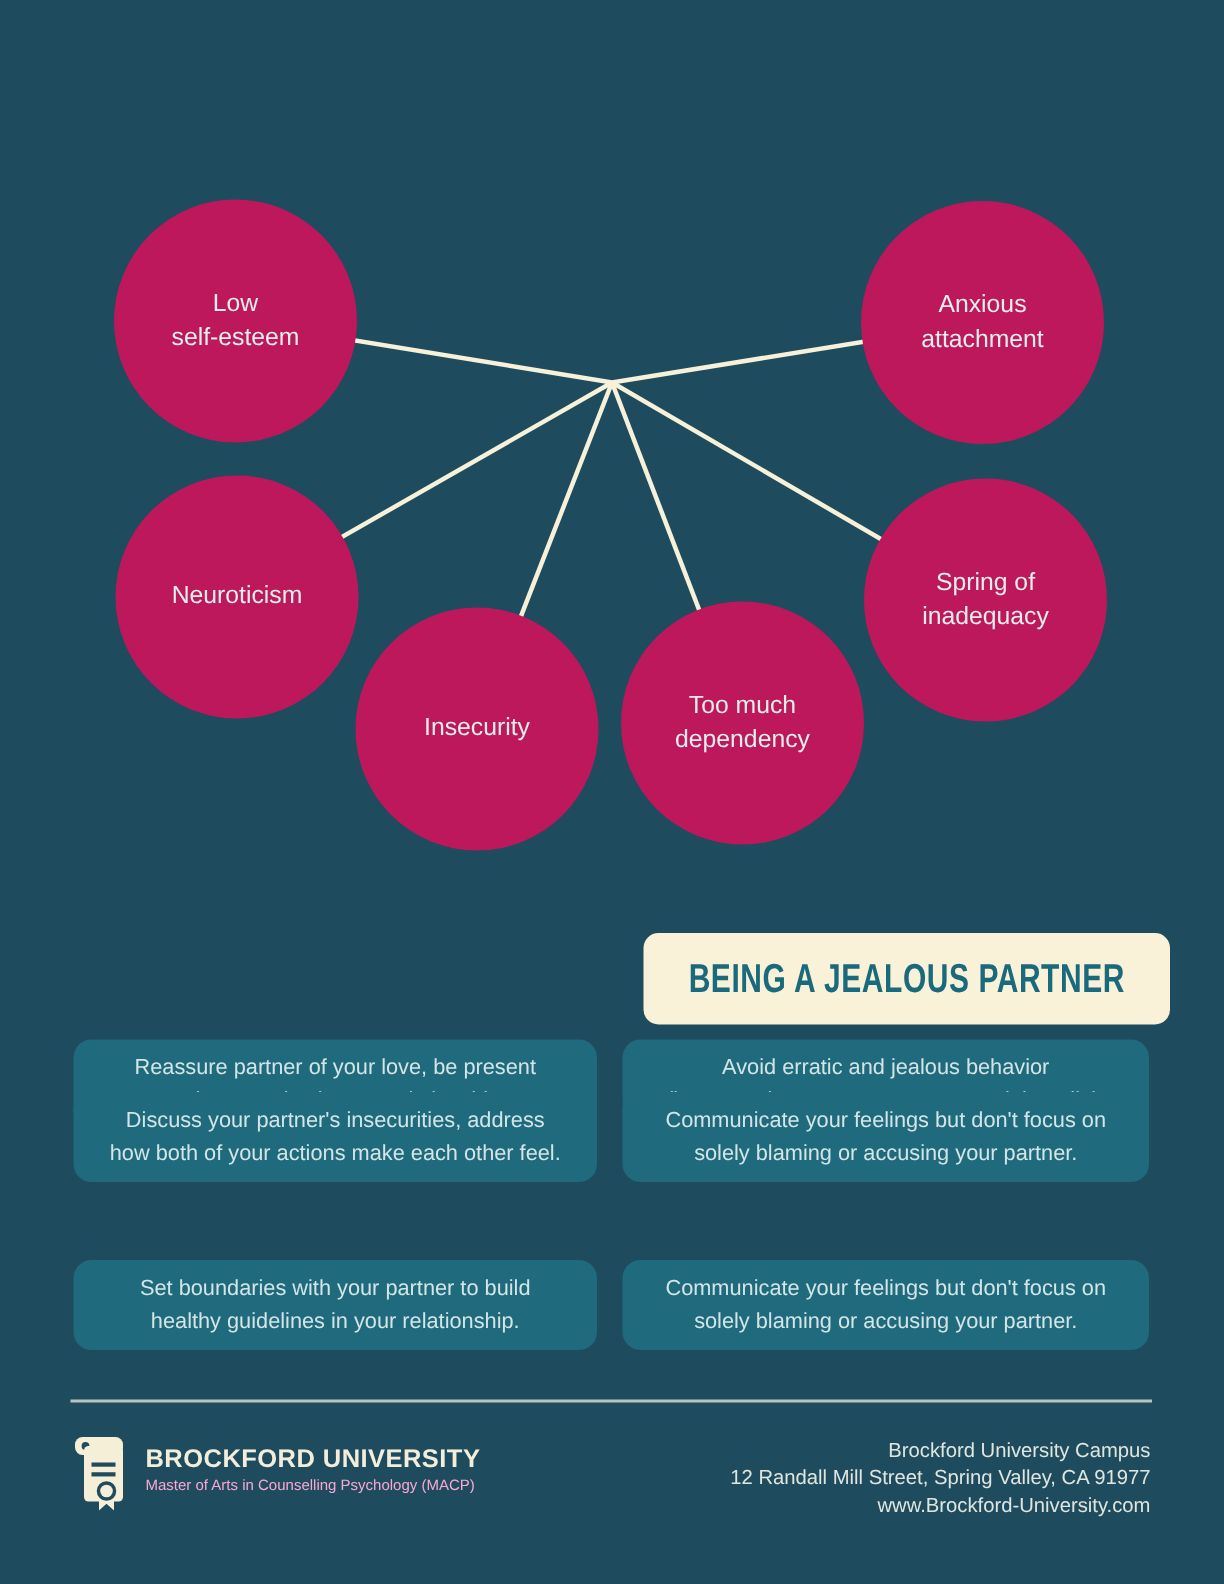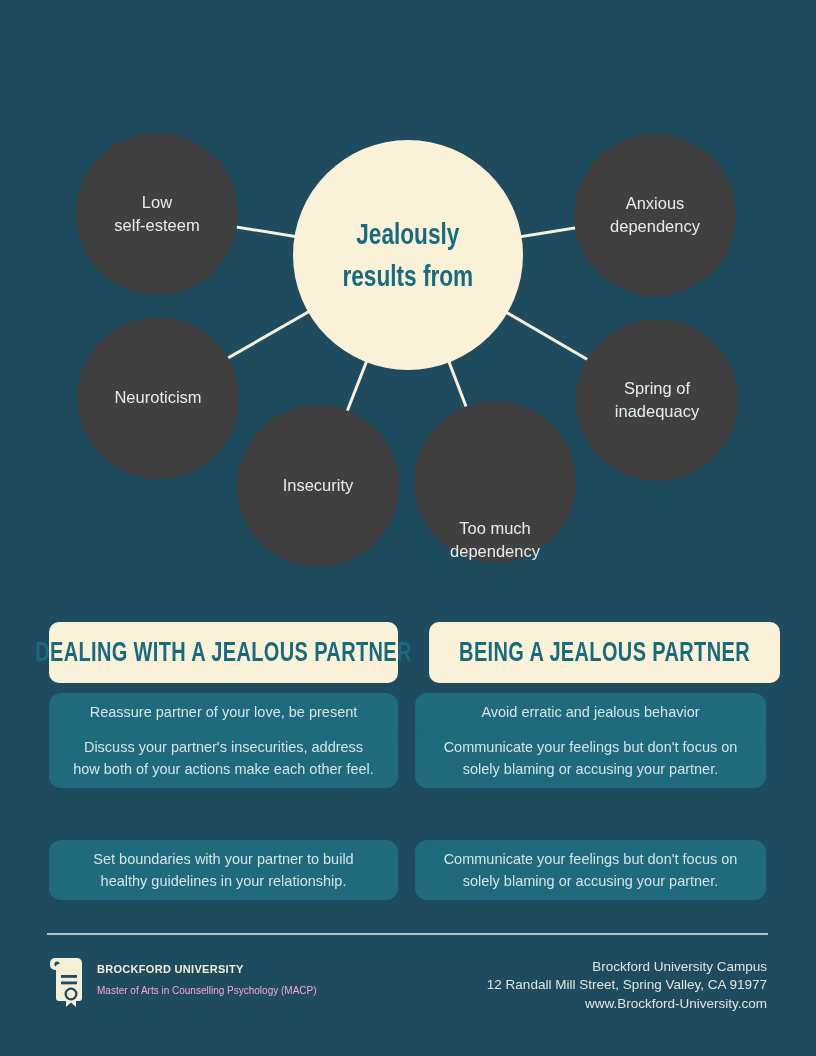--- a/index.html
+++ b/index.html
@@ -30,41 +30,41 @@
   .connector-svg { position:absolute; left:0; top:0; width:816px; height:1056px; }
   .connector-svg line { stroke:#f7f1da; stroke-width:3; }
 
   .node {
     position:absolute; border-radius:50%;
     display:flex; align-items:center; justify-content:center;
     text-align:center;
   }
   .cause-node {
     width:162px; height:162px;
-    background:#404040;
+    background:#be185d;
     color:#e3eeec; font-size:16.5px; line-height:1.4;
   }
   .node-label { white-space:pre-line; }
   .center-node {
     width:230px; height:230px;
     left:293px; top:140px;
     background:#f9f2d8;
   }
   .center-label {
     display:inline-block;
     transform:scaleX(0.78);
     transform-origin:center;
     white-space:pre-line;
     color:#1a6a7e; font-size:29px; font-weight:700; line-height:1.45;
   }
   .node-low        { left:76px;  top:133px; }
   .node-anxious    { left:574px; top:134px; }
   .node-neuro      { left:77px;  top:317px; }
   .node-insecurity { left:237px; top:405px; }
-  .node-dependency { left:414px; top:401px;align-items:flex-end; }
+  .node-dependency { left:414px; top:401px; }
   .node-inadequacy { left:576px; top:319px; }
 
   
   .section-header {
     position:absolute; top:622px; height:61px;
     background:#f9f2d8; border-radius:10px;
     display:flex; align-items:center; justify-content:center;
   }
   .section-header-left  { left:49px;  width:349px; }
   .section-header-right { left:429px; width:351px; }
@@ -92,21 +92,21 @@
   .row-3 { top:840px; }
 
   
   .footer-divider {
     position:absolute; left:47px; top:933px; width:721px; height:2px;
     background:#b7c3c2;
   }
   .logo-box { position:absolute; left:49px; top:957px; width:34px; height:50px; }
   .org-name {
     position:absolute; left:97px; top:963px;
-    color:#f3eedb; font-size:11px; font-weight:700; letter-spacing:0.3px;
+    color:#f3eedb; font-size:17px; font-weight:700; letter-spacing:0.3px;
   }
   .program-name {
     position:absolute; left:97px; top:985px;
     color:#f9a8d4; font-size:10px; 
   }
   .campus-address {
     position:absolute; right:49px; top:958px;
     text-align:right;
     color:#dfe6df; font-size:13.5px; line-height:1.36;
     white-space:pre-line;
@@ -126,44 +126,37 @@
     <line x1="408" y1="255" x2="495" y2="482"></line>
     <line x1="408" y1="255" x2="657" y2="400"></line>
   </svg>
 
   <div class="node cause-node node-low">
     <span class="node-label">Low
 self-esteem</span>
   </div>
   <div class="node cause-node node-anxious">
     <span class="node-label">Anxious
-dependency</span>
+attachment</span>
   </div>
   <div class="node cause-node node-neuro">
     <span class="node-label">Neuroticism</span>
   </div>
   <div class="node cause-node node-insecurity">
     <span class="node-label">Insecurity</span>
   </div>
   <div class="node cause-node node-dependency">
     <span class="node-label">Too much
 dependency</span>
   </div>
   <div class="node cause-node node-inadequacy">
     <span class="node-label">Spring of
 inadequacy</span>
   </div>
-  <div class="node center-node">
-    <span class="center-label">Jealously
-results from</span>
-  </div>
-
-  <div class="section-header section-header-left">
-    <span class="section-header-text">DEALING WITH A JEALOUS PARTNER</span>
-  </div>
+
   <div class="section-header section-header-right">
     <span class="section-header-text">BEING A JEALOUS PARTNER</span>
   </div>
 
   <div class="tip-card col-left row-1">
     <span class="tip-text">Reassure partner of your love, be present
 and responsive in your relationship.</span>
   </div>
   <div class="tip-card col-left row-2">
     <span class="tip-text">Discuss your partner's insecurities, address

